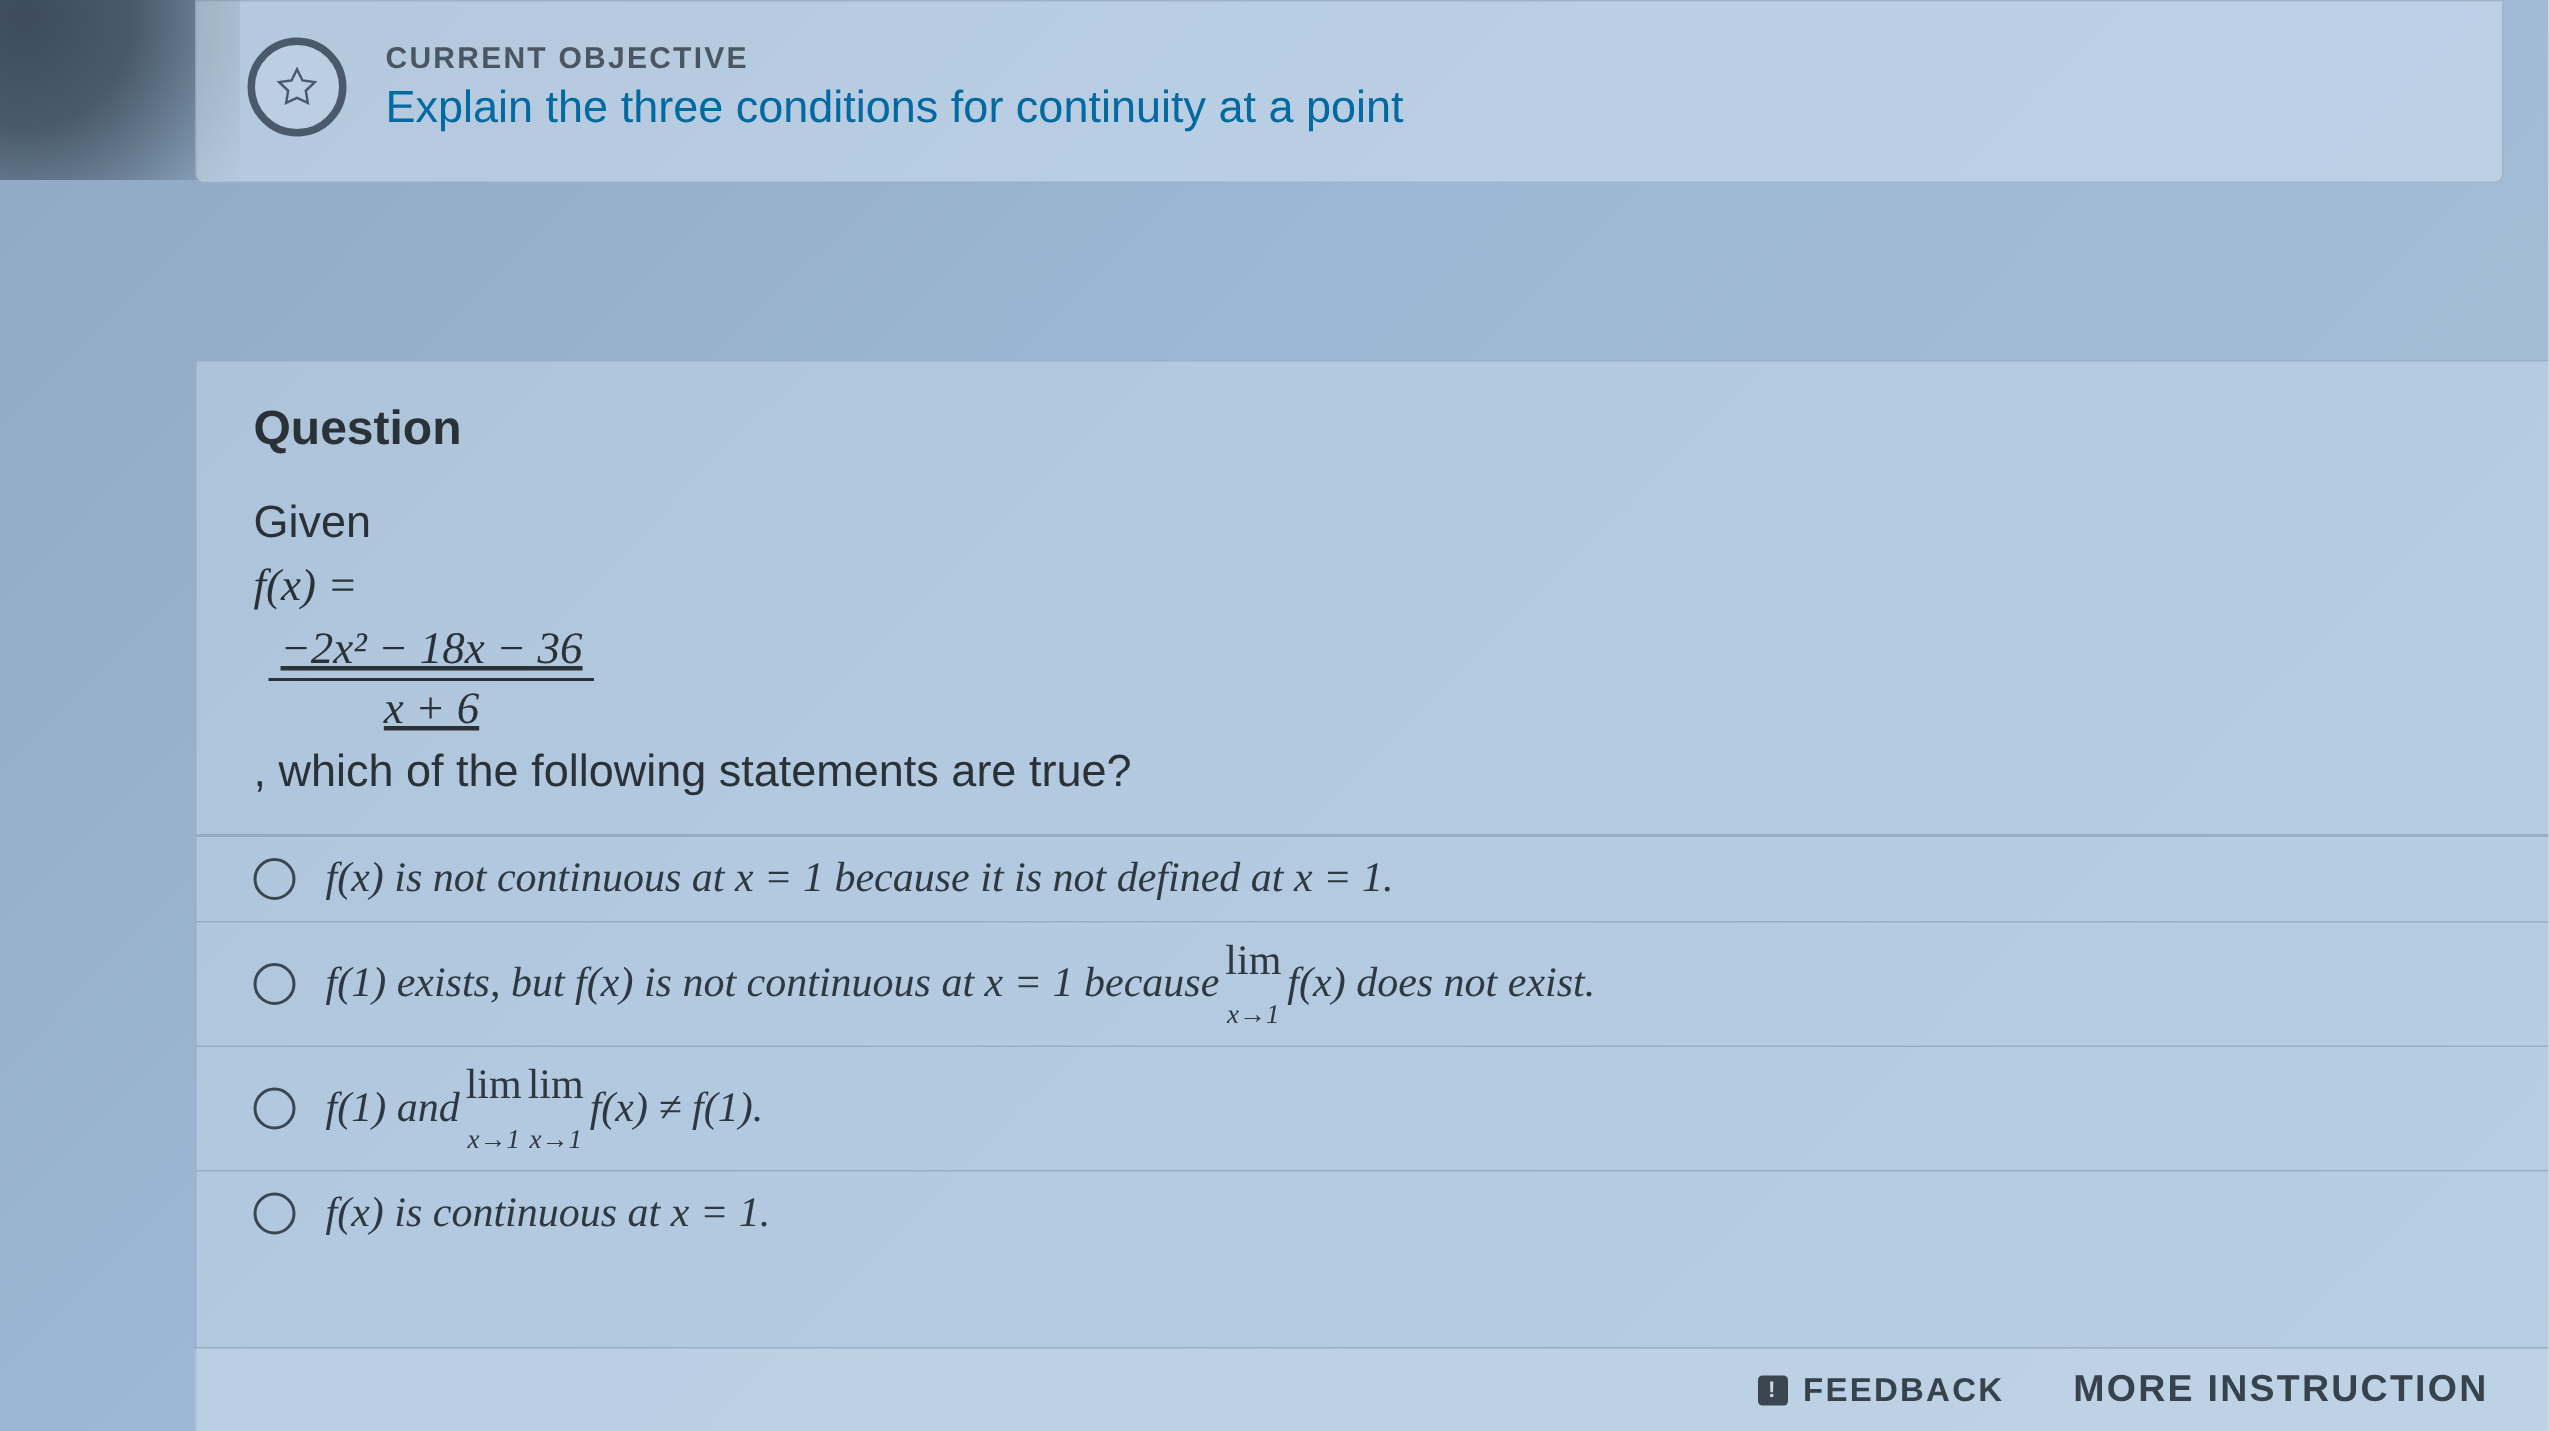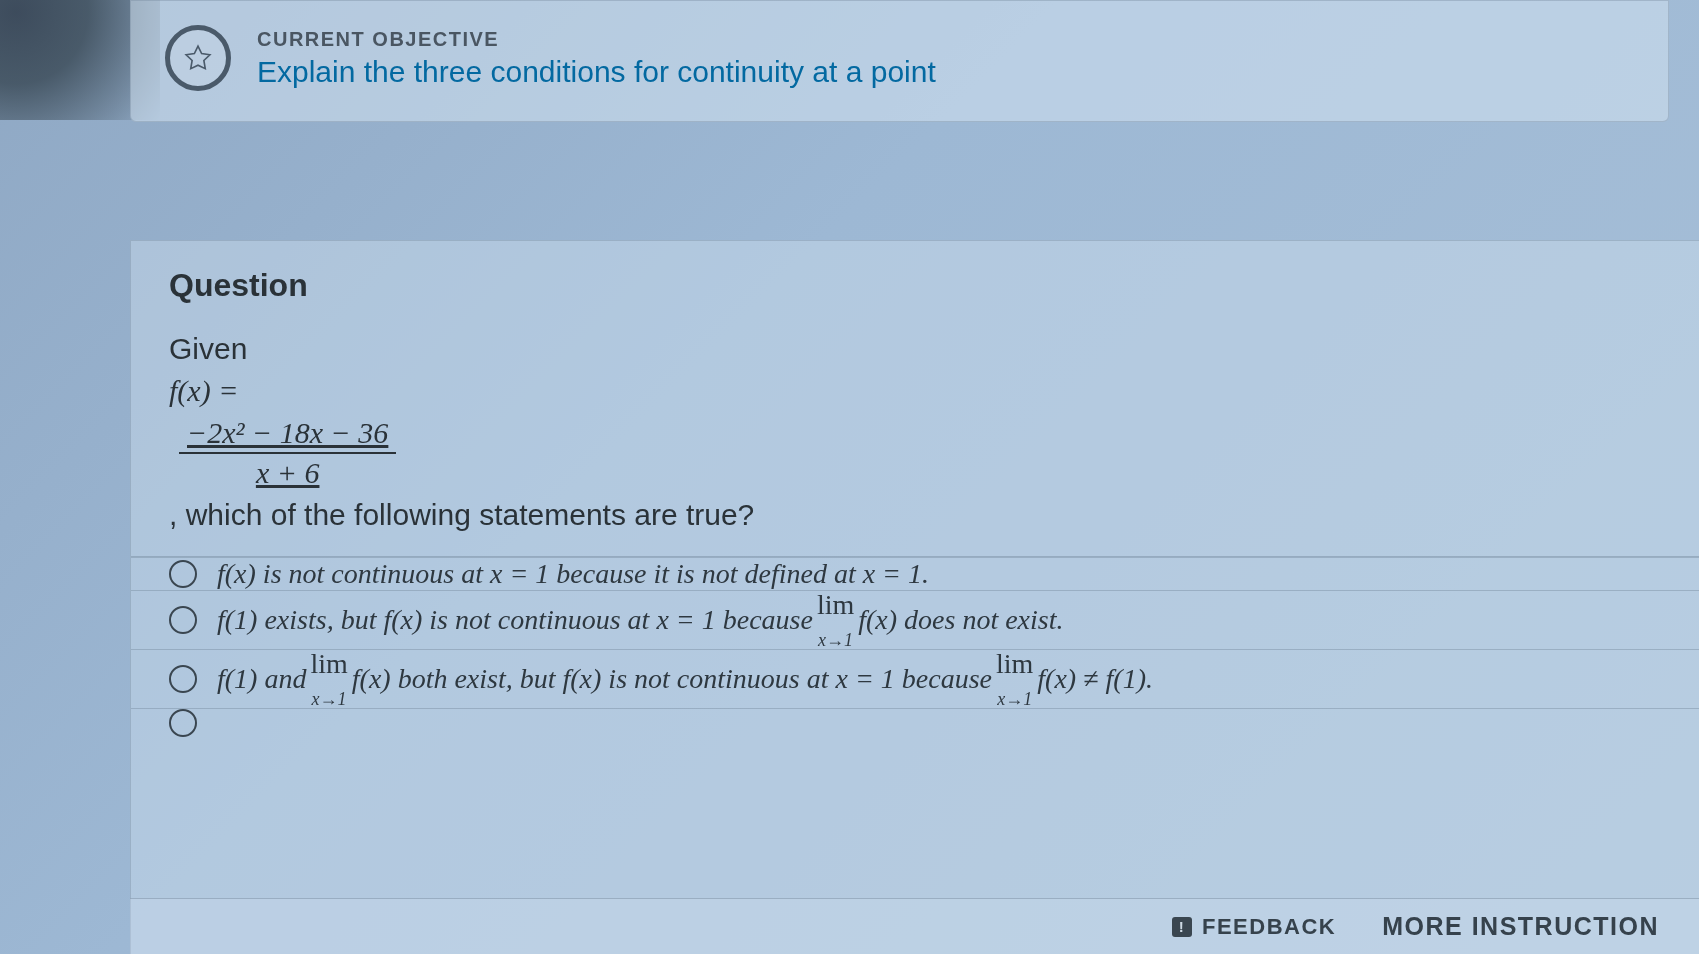--- a/index.html
+++ b/index.html
@@ -102,21 +102,21 @@
   .cursor-ptr {
     position: absolute;
     right: 280px;
     top: 10px;
   }
   .options { }
   .option {
     display: flex;
     align-items: center;
     gap: 20px;
-    padding: 0 38px;
+    padding: 12px 38px;
     border-top: 1px solid rgba(120,140,160,0.45);
     font-size: 28px;
     color: #2e3840;
     cursor: pointer;
   }
   .radio {
     width: 28px; height: 28px;
     border: 2.5px solid #3a4650;
     border-radius: 50%;
     flex-shrink: 0;
@@ -230,31 +230,33 @@
     </div>
 
     <div class="option">
       <div class="radio"></div>
       <div class="txt">
         <span class="mathi">f(1) and </span>
         <span class="limsub">
           <span class="top">lim</span>
           <span class="bot mathi">x→1</span>
         </span>
-        <span class="mathi"> f(x) both exist, but f(x) is not continuous at x = 1 because </span>
         <span class="limsub">
           <span class="top">lim</span>
           <span class="bot mathi">x→1</span>
         </span>
         <span class="mathi"> f(x) ≠ f(1).</span>
       </div>
     </div>
 
     <div class="option">
       <div class="radio"></div>
+      <div class="txt">
+        <span class="mathi">f(x) is continuous at x = 1.</span>
+      </div>
     </div>
 
   </div>
 </div>
 
 <div class="footer">
   <div class="fb">
     <div class="alert-sq">!</div>
     <span>FEEDBACK</span>
   </div>

